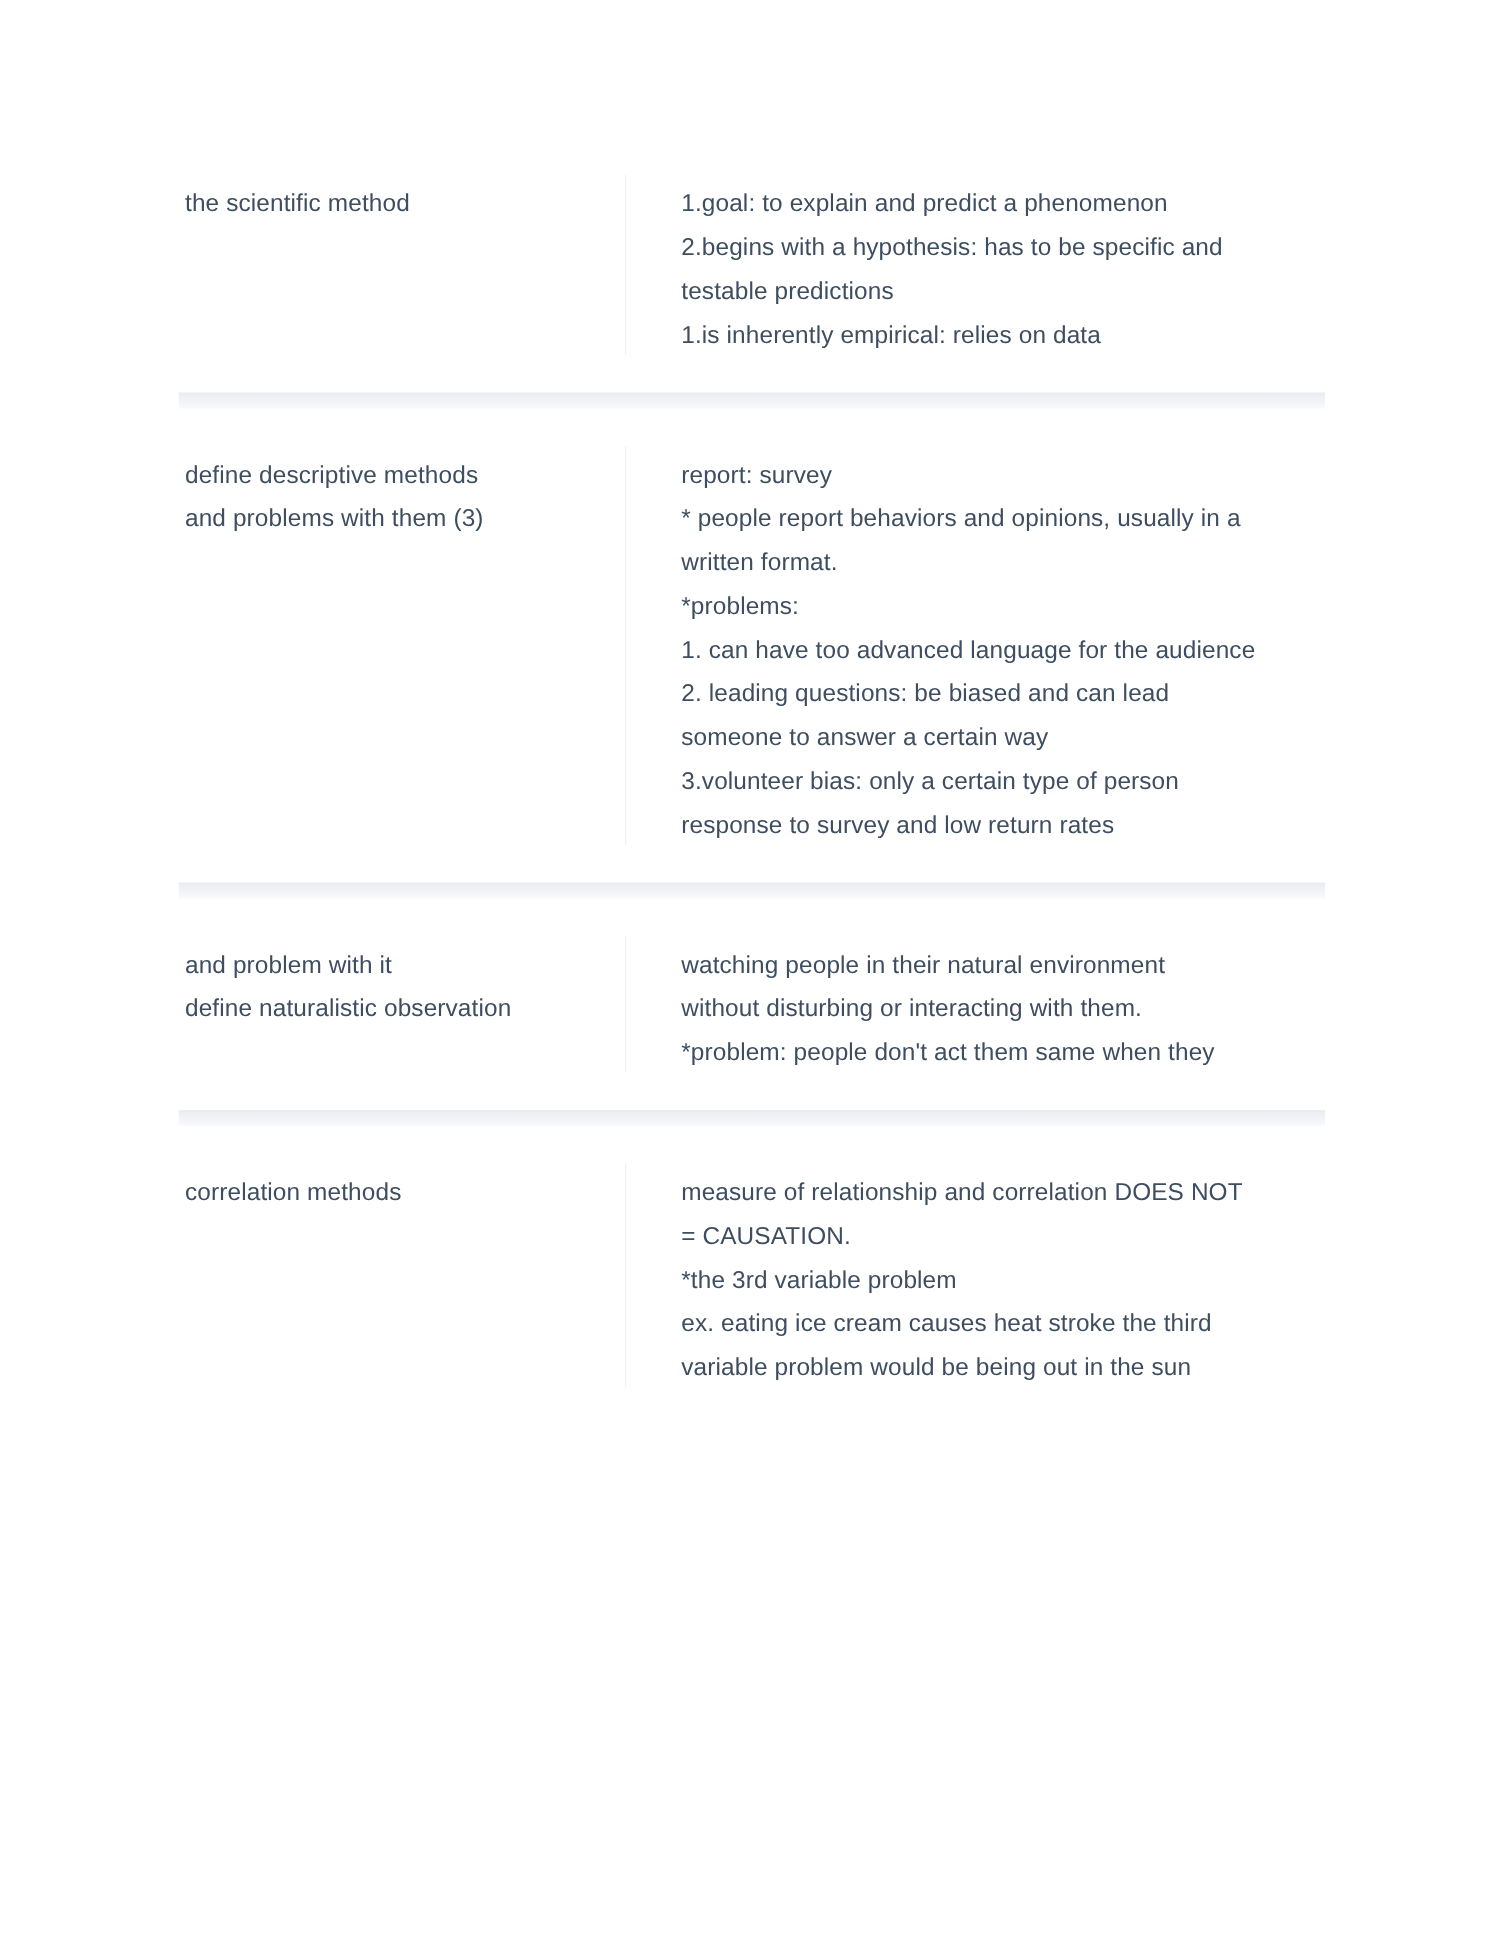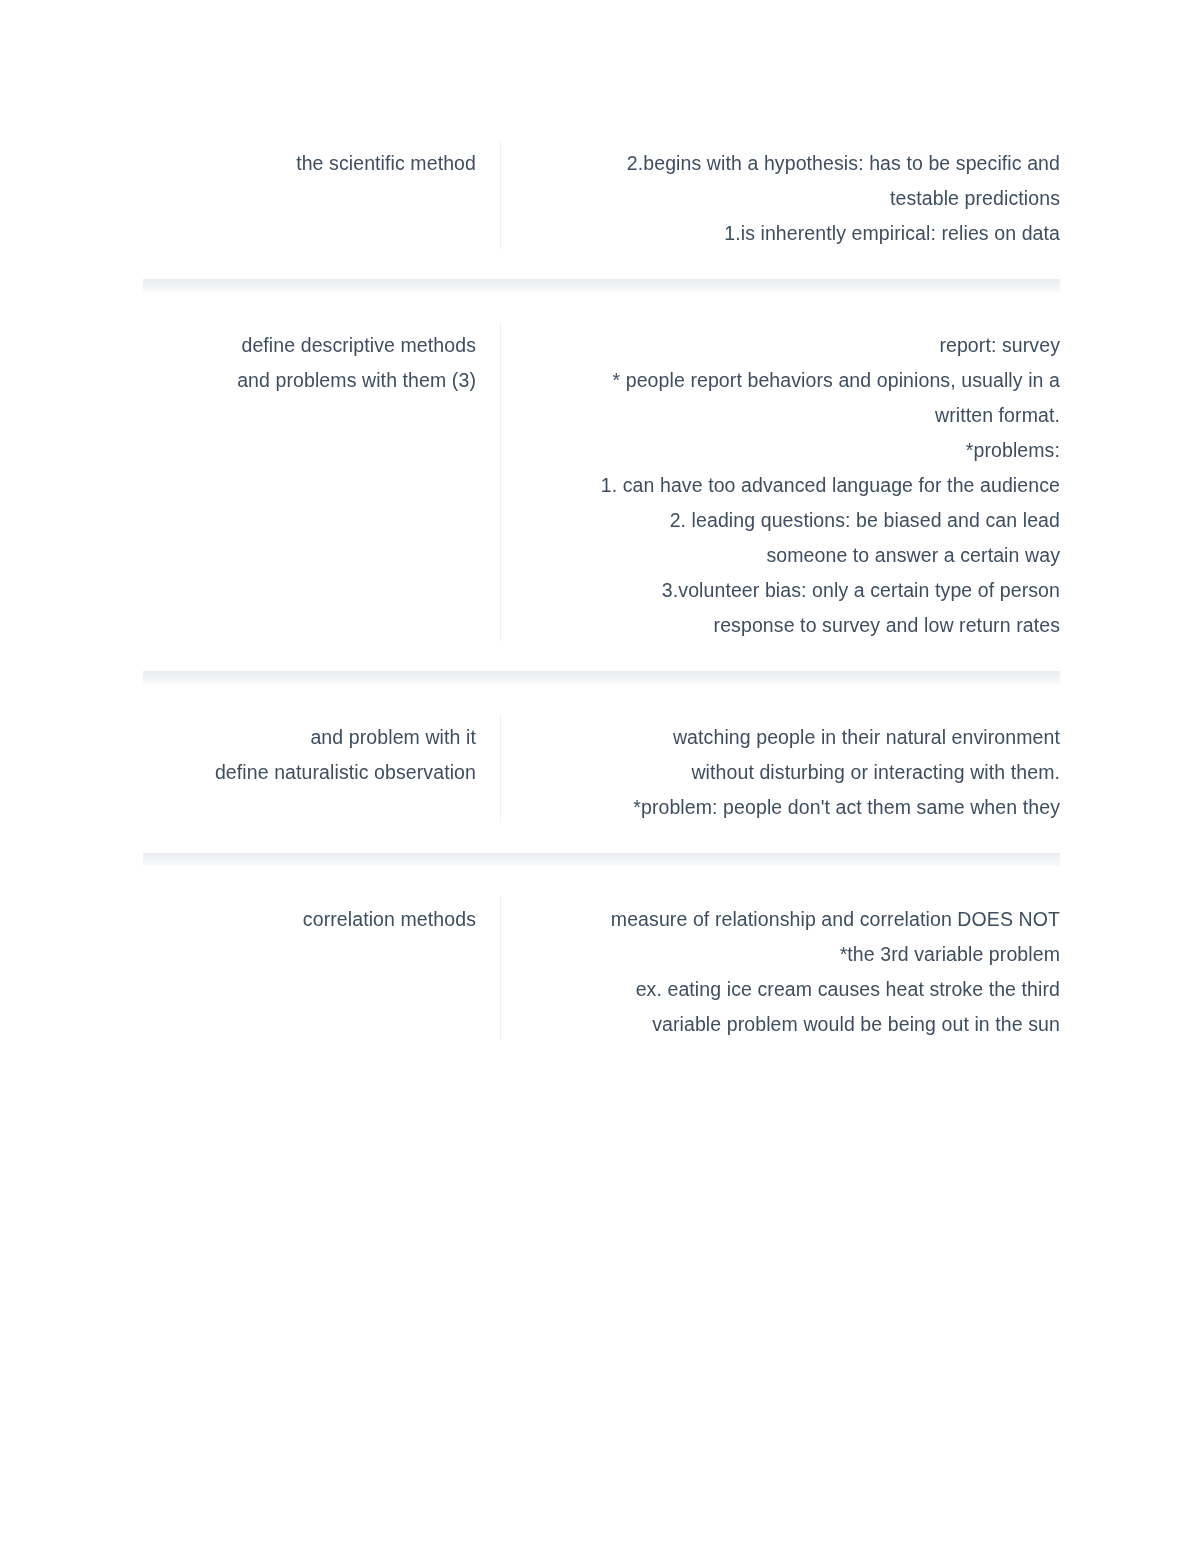--- a/index.html
+++ b/index.html
@@ -30,21 +30,20 @@
     top: 130px;
     width: 917px;
   }
 
   .card-row {
     position: relative;
     display: flex;
     align-items: flex-start;
     padding: 8px 0 0 0;
     box-sizing: border-box;
-    text-align: right;
   }
 
   
   .card-row::after {
     content: "";
     position: absolute;
     left: 357px;
     top: 10px;
     bottom: 10px;
     width: 1px;
@@ -95,20 +94,21 @@
 
 <div class="page">
 
   <div class="cards-table">
 
     <div class="card-row">
       <div class="term-col">
         <div class="line">the scientific method</div>
       </div>
       <div class="def-col">
+        <div class="line">1.goal: to explain and predict a phenomenon</div>
         <div class="line">2.begins with a hypothesis: has to be specific and</div>
         <div class="line">testable predictions</div>
         <div class="line">1.is inherently empirical: relies on data</div>
       </div>
     </div>
     <div class="row-gap-top"></div>
     <div class="row-separator"></div>
     <div class="row-gap-bottom"></div>
 
     <div class="card-row">
@@ -146,20 +146,21 @@
     <div class="row-gap-top"></div>
     <div class="row-separator"></div>
     <div class="row-gap-bottom"></div>
 
     <div class="card-row">
       <div class="term-col">
         <div class="line">correlation methods</div>
       </div>
       <div class="def-col">
         <div class="line">measure of relationship and correlation DOES NOT</div>
+        <div class="line">= CAUSATION.</div>
         <div class="line">*the 3rd variable problem</div>
         <div class="line">ex. eating ice cream causes heat stroke the third</div>
         <div class="line">variable problem would be being out in the sun</div>
       </div>
     </div>
 
   </div>
 
 </div>
 

